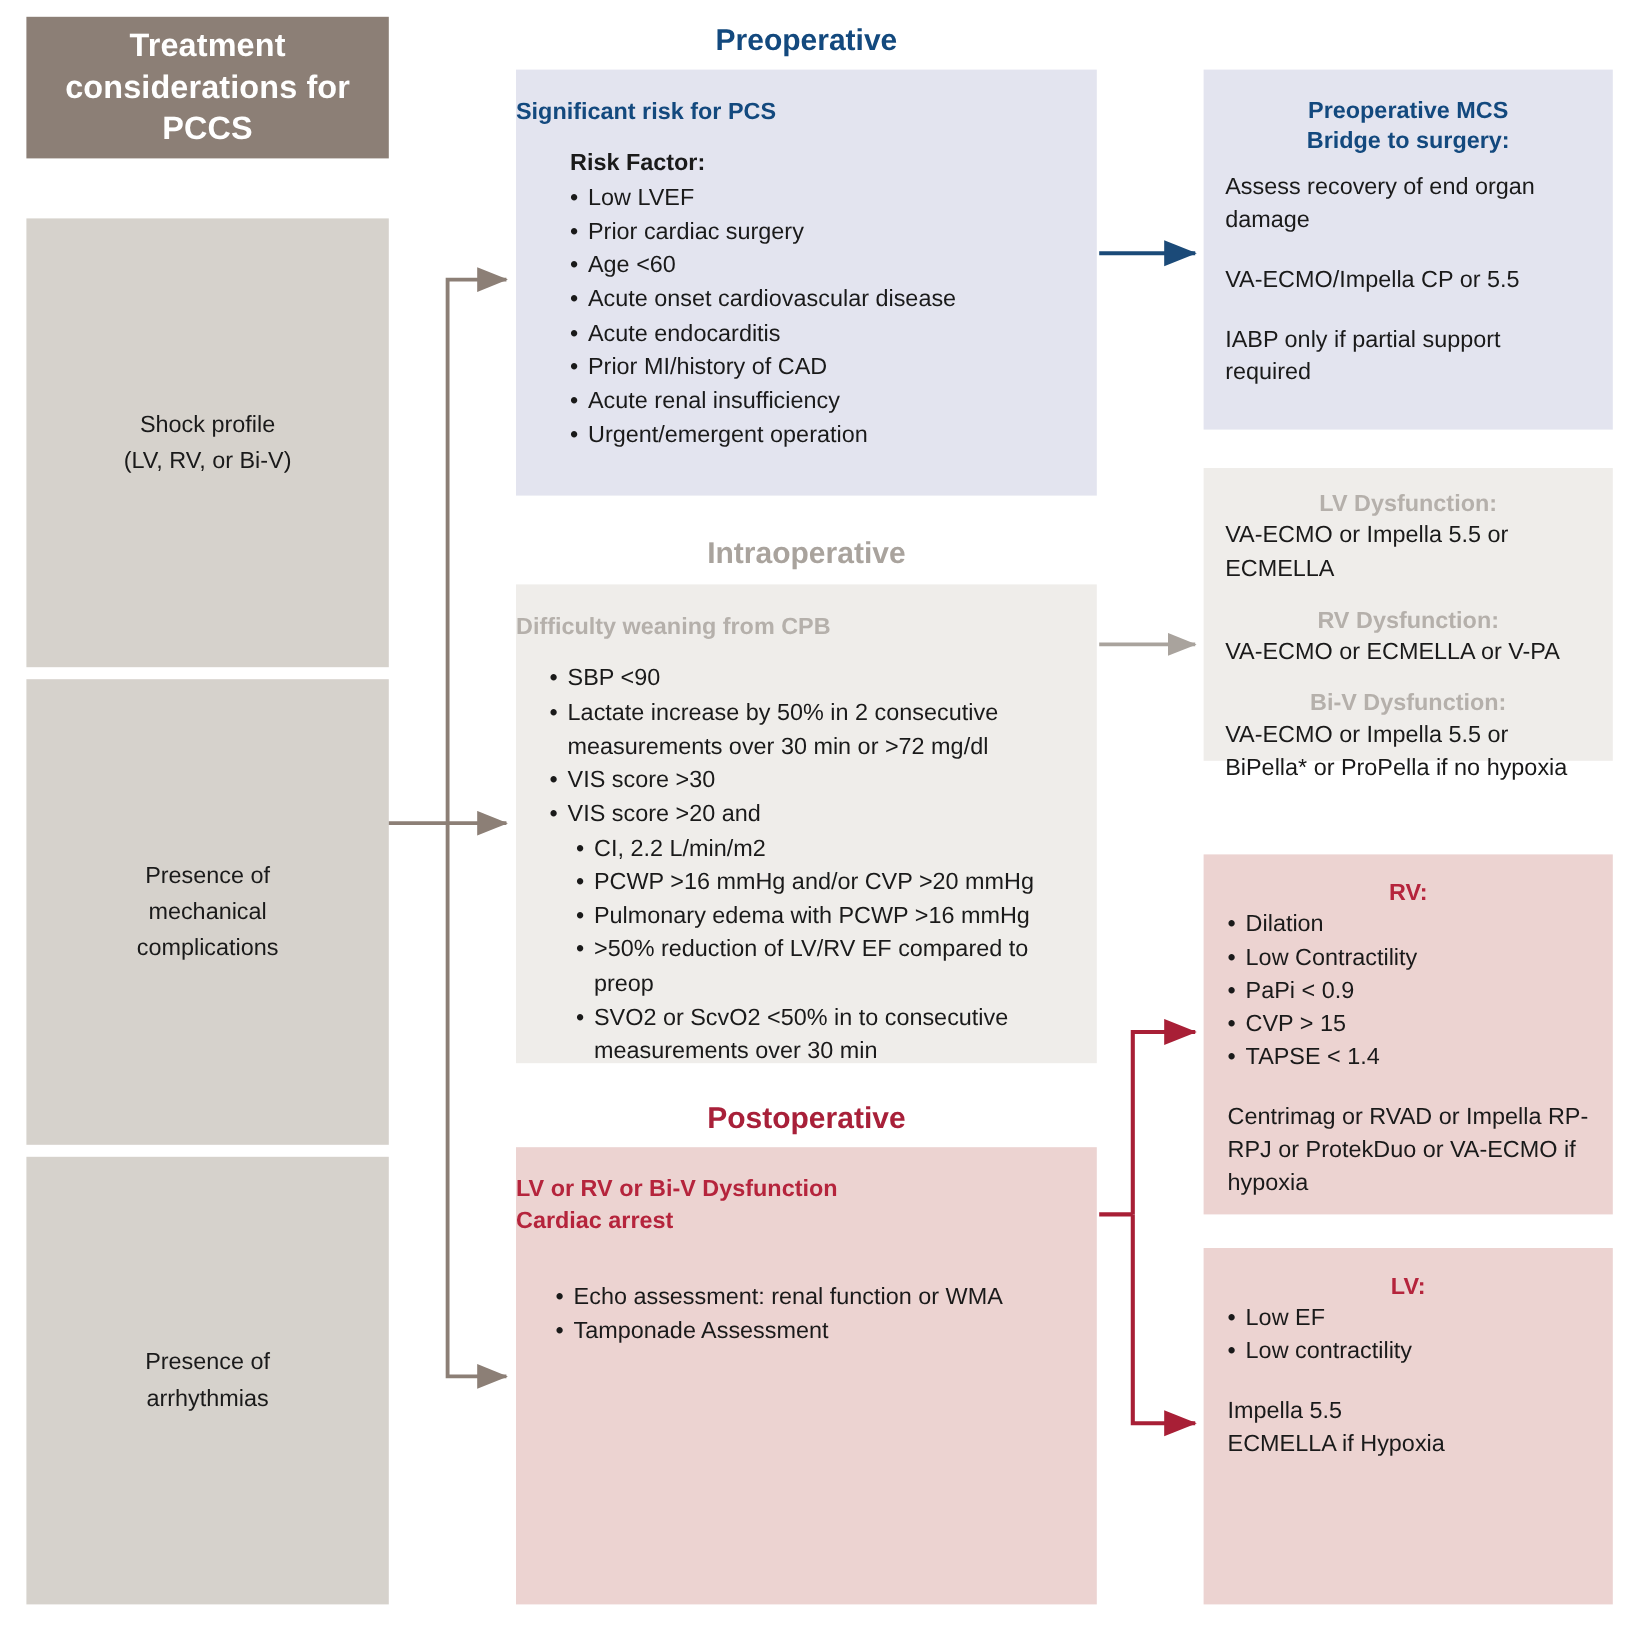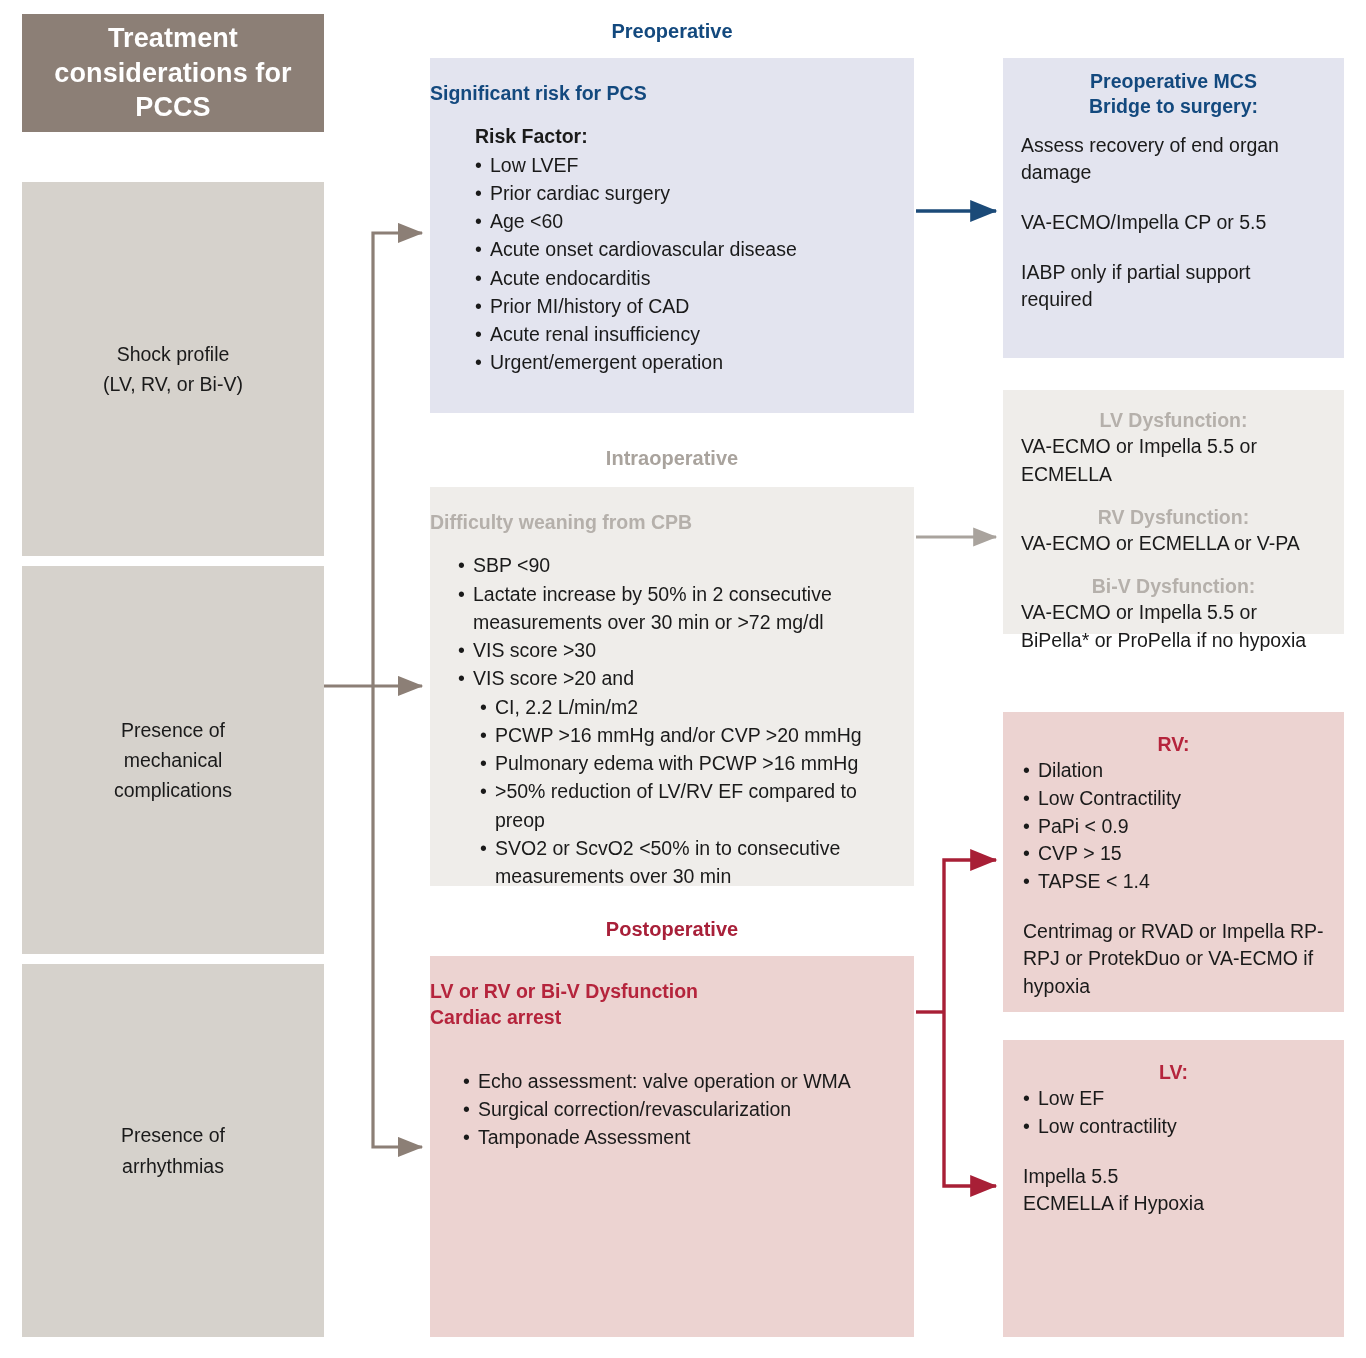--- a/index.html
+++ b/index.html
@@ -52,21 +52,21 @@
   }
   #grey-1 { top: 182px; height: 374px; }
   #grey-2 { top: 566px; height: 388px; }
   #grey-3 { top: 964px; height: 373px; }
 
   
   .section-heading {
     position: absolute;
     width: 484px; left: 430px;
     text-align: center;
-    font-size: 20px;
+    font-size: 25px;
     font-weight: 700;
   }
   #h-preop  { top: 20px;  color: #13497e; }
   #h-intra  { top: 447px; color: #a9a39d; }
   #h-postop { top: 918px; color: #a82039; }
 
   
   .mid-panel { left: 430px; width: 484px; box-sizing: border-box; padding: 0 0 10px 0; }
   #panel-preop  { top: 58px;  height: 355px; background: #e3e4ef; }
   #panel-intra  { top: 487px; height: 399px; background: #efedea; }
@@ -107,21 +107,21 @@
   #r-dys    { top: 390px; height: 244px; background: #efedea; }
   #r-rv     { top: 712px; height: 300px; background: #ecd3d1; }
   #r-lv     { top: 1040px; height: 297px; background: #ecd3d1; }
 
   .rp-title {
     text-align: center;
     font-weight: 700;
     font-size: 19.5px;
     line-height: 1.3;
   }
-  #r-preop .rp-title { color: #13497e; padding-top: 11px; }
+  #r-preop .rp-title { color: #13497e; padding-top: 22px; }
   #r-dys .rp-title   { color: #b5b0ab; }
   #r-rv .rp-title, #r-lv .rp-title { color: #b5243c; }
 
   .rp-body { font-size: 19.5px; line-height: 1.42; color: #1a1a1a; }
   #r-preop .rp-body { padding: 12px 18px 0 18px; }
   #r-dys   .rp-body { padding: 0 18px 0 18px; }
   #r-rv    .rp-body { padding: 0 16px 0 20px; }
   #r-lv    .rp-body { padding: 0 16px 0 20px; }
   .gap { height: 22px; }
   .blk { margin: 0; }
@@ -190,22 +190,21 @@
           <li>&gt;50% reduction of LV/RV EF compared to preop</li>
           <li>SVO2 or ScvO2 &lt;50% in to consecutive measurements over 30 min</li>
         </ul>
     </div>
   </div>
 
   <div class="box mid-panel" id="panel-postop">
     <div class="panel-title">LV or RV or Bi-V Dysfunction<br>Cardiac arrest</div>
     <div class="panel-body">
       <ul class="bul">
-          <li>Echo assessment: valve operation or WMA</li>
-          <li>Surgical correction/revascularization</li>
+          <li>Echo assessment: renal function or WMA</li>
           <li>Tamponade Assessment</li>
         </ul>
     </div>
   </div>
 
   <div class="box right-panel" id="r-preop">
     <div class="rp-title">Preoperative MCS<br>Bridge to surgery:</div>
     <div class="rp-body">
       <p class="blk">Assess recovery of end organ damage</p>
       <div class="gap"></div>

